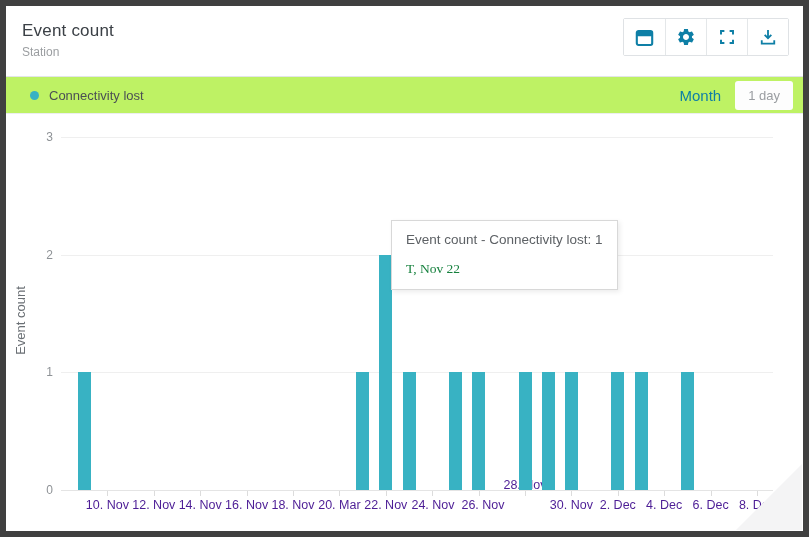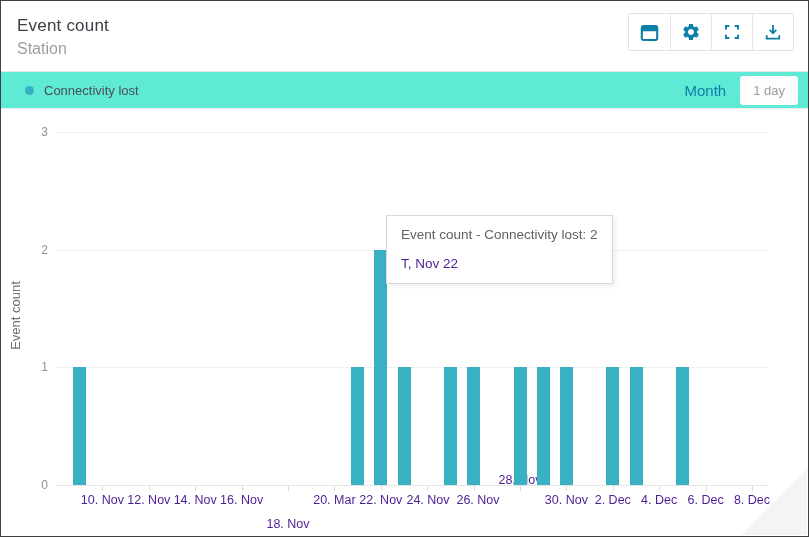--- a/index.html
+++ b/index.html
@@ -1,38 +1,38 @@
 <!DOCTYPE html>
 <html><head>
 <meta charset="utf-8">
 <style>
   * { margin:0; padding:0; box-sizing:border-box; }
   html,body { background:#ffffff; }
   body { font-family:"Liberation Sans", sans-serif; }
   .widget {
     position:relative; width:809px; height:537px;
-    background:#ffffff; border:1px solid #404040; overflow:hidden;
+    background:#ffffff; border:6px solid #404040; overflow:hidden;
   }
   
   .header { position:relative; height:70px; padding:15px 16px 0 16px; background:#fff; }
   .title { font-size:17px; color:#3b4046; font-weight:400; letter-spacing:0.2px; }
-  .subtitle { font-size:16px; color:#9b9ea1; margin-top:4px; }
+  .subtitle { font-size:12px; color:#9b9ea1; margin-top:4px; }
   .toolbar {
     position:absolute; top:12px; right:14px; display:flex;
     border:1px solid #dfe2e5; border-radius:2px; background:#fff;
   }
   .toolbar button {
     width:41px; height:36px; display:flex; align-items:center; justify-content:center;
     background:#fff; border:none; border-left:1px solid #e4e7e9; cursor:pointer;
   }
   .toolbar button:first-child { border-left:none; }
   .toolbar svg { display:block; }
   
   .legendbar {
-    height:38px; background:#5eead4; border-top:1px solid #e3e5e7; border-bottom:1px solid #eceeef;
+    height:38px; background:#bef264; border-top:1px solid #e3e5e7; border-bottom:1px solid #eceeef;
     display:flex; align-items:center; justify-content:space-between; padding:0 10px 0 24px;
   }
   .legend-item { display:flex; align-items:center; gap:10px; cursor:pointer; }
   .dot { width:9px; height:9px; border-radius:50%; background:#38b2c3; display:inline-block; }
   .legend-label { font-size:13px; color:#4b4f54; }
   .range-controls { display:flex; align-items:center; gap:14px; }
   .month-link { font-size:15px; font-weight:400; color:#0e7fa6; text-decoration:none; cursor:pointer; }
   .day-btn {
     font-size:13px; color:#9a9da1; background:#fdfdfd; border:none; border-radius:3px;
     padding:7px 13px; cursor:pointer; font-family:inherit;
@@ -49,21 +49,21 @@
     position:absolute; left:-36px; top:199px; width:100px; text-align:center;
     font-size:13px; color:#6b7075; transform:rotate(-90deg); transform-origin:center;
   }
   
   .tooltip {
     position:absolute; left:385px; top:214px; z-index:5;
     background:#ffffff; border:1px solid #d8d8d8; box-shadow:2px 2px 5px rgba(0,0,0,0.08);
     padding:11px 14px 12px 14px; white-space:nowrap;
   }
   .tooltip .tline1 { font-size:13.5px; color:#5d6165; }
-  .tooltip .tline2 { font-size:13.5px; color:#4c1d95; margin-top:14px; }
+  .tooltip .tline2 { font-size:13.5px; color:#15803d; margin-top:14px;font-family:Liberation Serif, serif; }
   
   .resize-corner {
     position:absolute; right:1px; bottom:1px; width:0; height:0;
     border-left:66px solid transparent; border-bottom:66px solid #f4f4f5; cursor:nwse-resize;
   }
 </style>
 </head>
 <body>
 
 <div class="widget">
@@ -125,21 +125,21 @@
       <div class="baseline" style="left: 55px; width: 712px; top: 376px;"></div>
       <div class="xtickmark" style="left: 101.4px; top: 377px;"></div>
       <div class="xticklabel" style="left: 71.4px; top: 384px;">10. Nov</div>
       <div class="xtickmark" style="left: 147.8px; top: 377px;"></div>
       <div class="xticklabel" style="left: 117.8px; top: 384px;">12. Nov</div>
       <div class="xtickmark" style="left: 194.2px; top: 377px;"></div>
       <div class="xticklabel" style="left: 164.2px; top: 384px;">14. Nov</div>
       <div class="xtickmark" style="left: 240.6px; top: 377px;"></div>
       <div class="xticklabel" style="left: 210.6px; top: 384px;">16. Nov</div>
       <div class="xtickmark" style="left: 287px; top: 377px;"></div>
-      <div class="xticklabel" style="left: 257px; top: 384px; margin-top: 24px;">18. Nov</div>
+      <div class="xticklabel" style="left: 257px; top: 384px;">18. Nov</div>
       <div class="xtickmark" style="left: 333.4px; top: 377px;"></div>
       <div class="xticklabel" style="left: 303.4px; top: 384px;">20. Mar</div>
       <div class="xtickmark" style="left: 379.8px; top: 377px;"></div>
       <div class="xticklabel" style="left: 349.8px; top: 384px;">22. Nov</div>
       <div class="xtickmark" style="left: 426.2px; top: 377px;"></div>
       <div class="xticklabel" style="left: 397px; top: 384px;">24. Nov</div>
       <div class="xtickmark" style="left: 472.6px; top: 377px;"></div>
       <div class="xticklabel" style="left: 447px; top: 384px;">26. Nov</div>
       <div class="xtickmark" style="left: 519px; top: 377px;"></div>
       <div class="xticklabel" style="left: 489px; top: 364px;">28. Nov</div>
@@ -161,21 +161,21 @@
       <div class="bar" style="left: 466.1px; top: 258.33px; width: 13px; height: 117.67px; background: rgb(56, 178, 195);"></div>
       <div class="bar" style="left: 512.5px; top: 258.33px; width: 13px; height: 117.67px; background: rgb(56, 178, 195);"></div>
       <div class="bar" style="left: 535.7px; top: 258.33px; width: 13px; height: 117.67px; background: rgb(56, 178, 195);"></div>
       <div class="bar" style="left: 558.9px; top: 258.33px; width: 13px; height: 117.67px; background: rgb(56, 178, 195);"></div>
       <div class="bar" style="left: 605.3px; top: 258.33px; width: 13px; height: 117.67px; background: rgb(56, 178, 195);"></div>
       <div class="bar" style="left: 628.5px; top: 258.33px; width: 13px; height: 117.67px; background: rgb(56, 178, 195);"></div>
       <div class="bar" style="left: 674.9px; top: 258.33px; width: 13px; height: 117.67px; background: rgb(56, 178, 195);"></div>
     </div>
 
   <div class="tooltip">
-    <div class="tline1">Event count - Connectivity lost: 2</div>
+    <div class="tline1">Event count - Connectivity lost: 1</div>
     <div class="tline2">T, Nov 22</div>
   </div>
 
   <div class="resize-corner">
     
   </div>
 
 </div>
 
 </body></html>

